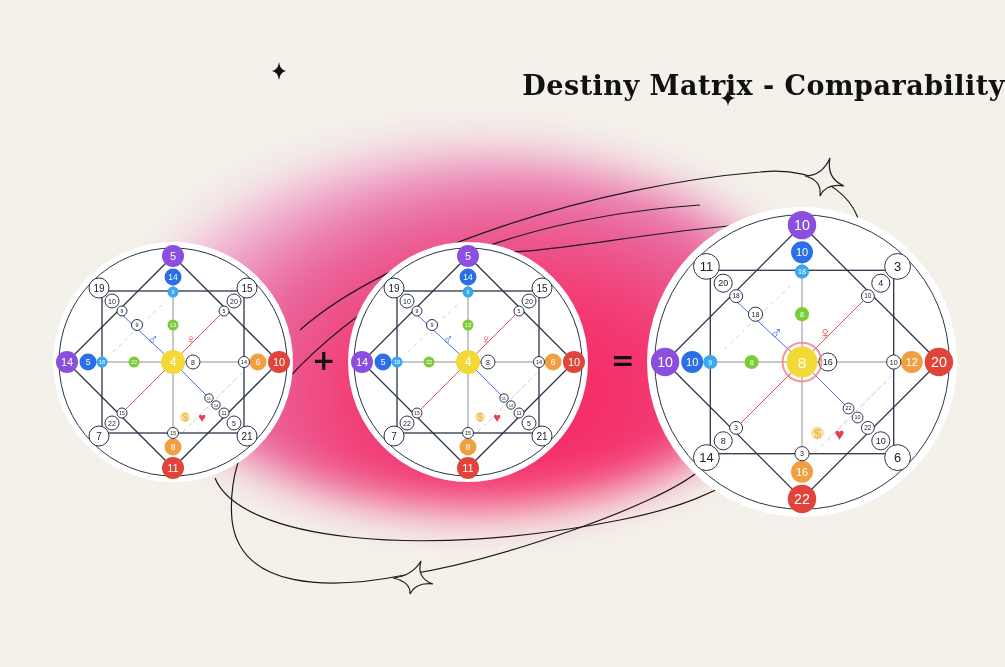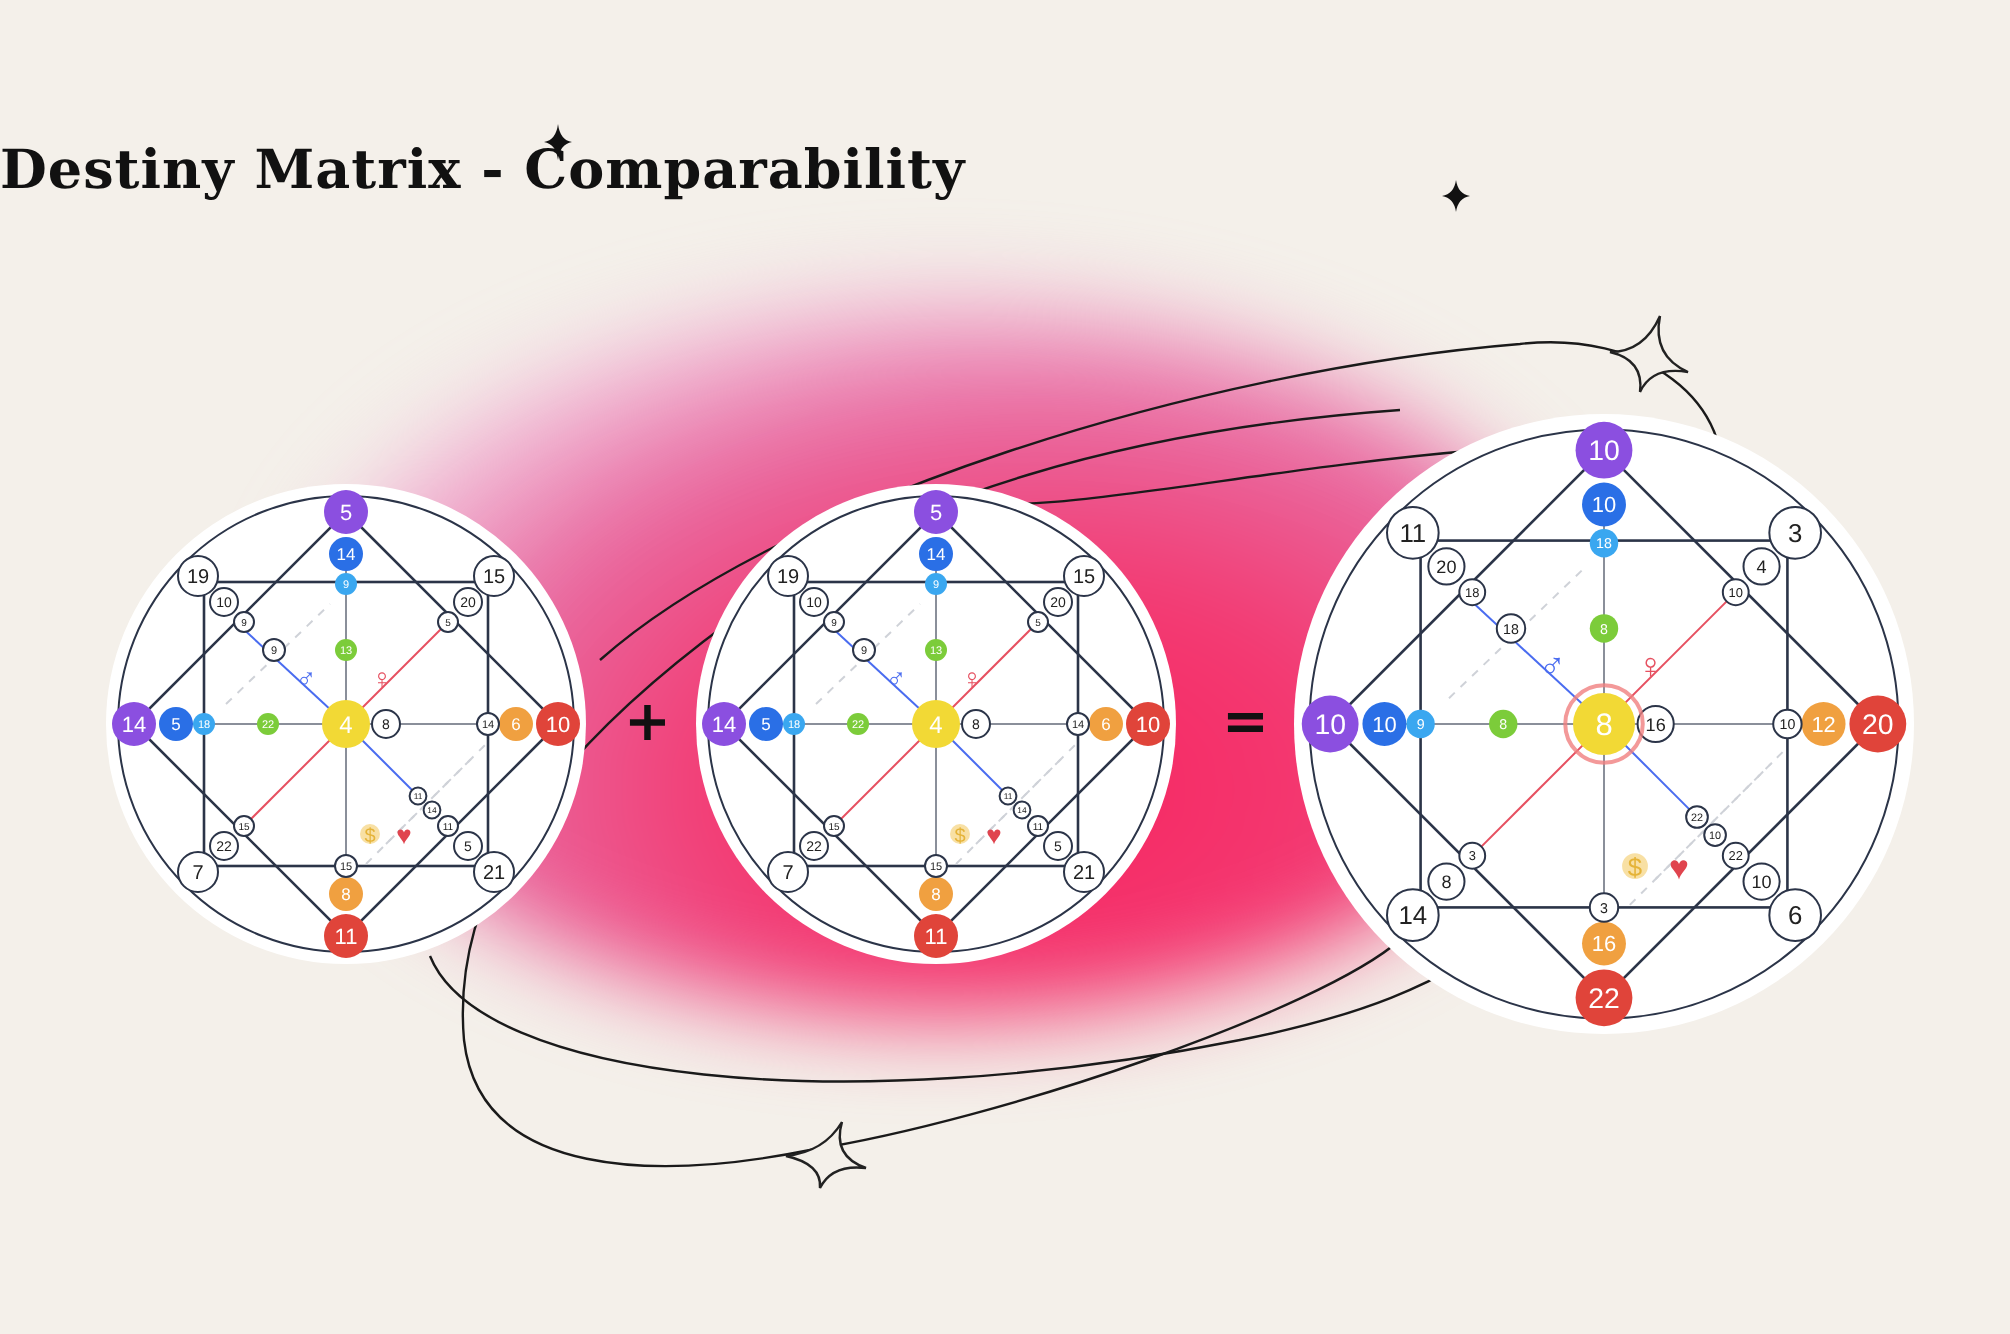--- a/index.html
+++ b/index.html
@@ -8,21 +8,21 @@
     background:#f4f0ea;
     font-family:"Liberation Sans", sans-serif;
   }
   .blob {
     position:absolute; left:150px; top:150px; width:640px; height:360px;
     border-radius:50%;
     background:radial-gradient(ellipse at 58% 68%, #f72560 0%, #f33a72 30%, #e86aa0 55%, rgba(240,160,205,0.65) 72%, rgba(244,240,234,0) 100%);
     filter:blur(22px);
   }
   .title {
-    position:absolute; left:0; top:70px; width:1005px; text-align:left;
+    position:absolute; left:0; top:70px; width:1005px; text-align:right;
     font-family:"DejaVu Serif", serif; font-weight:bold; font-size:27px;
     color:#111; letter-spacing:0.5px;
   }
   svg.layer { position:absolute; left:0; top:0; }
   .op {
     position:absolute; font-family:"DejaVu Sans", sans-serif; font-size:28px;
     color:#111; font-weight:bold;
   }
 </style>
 </head>

